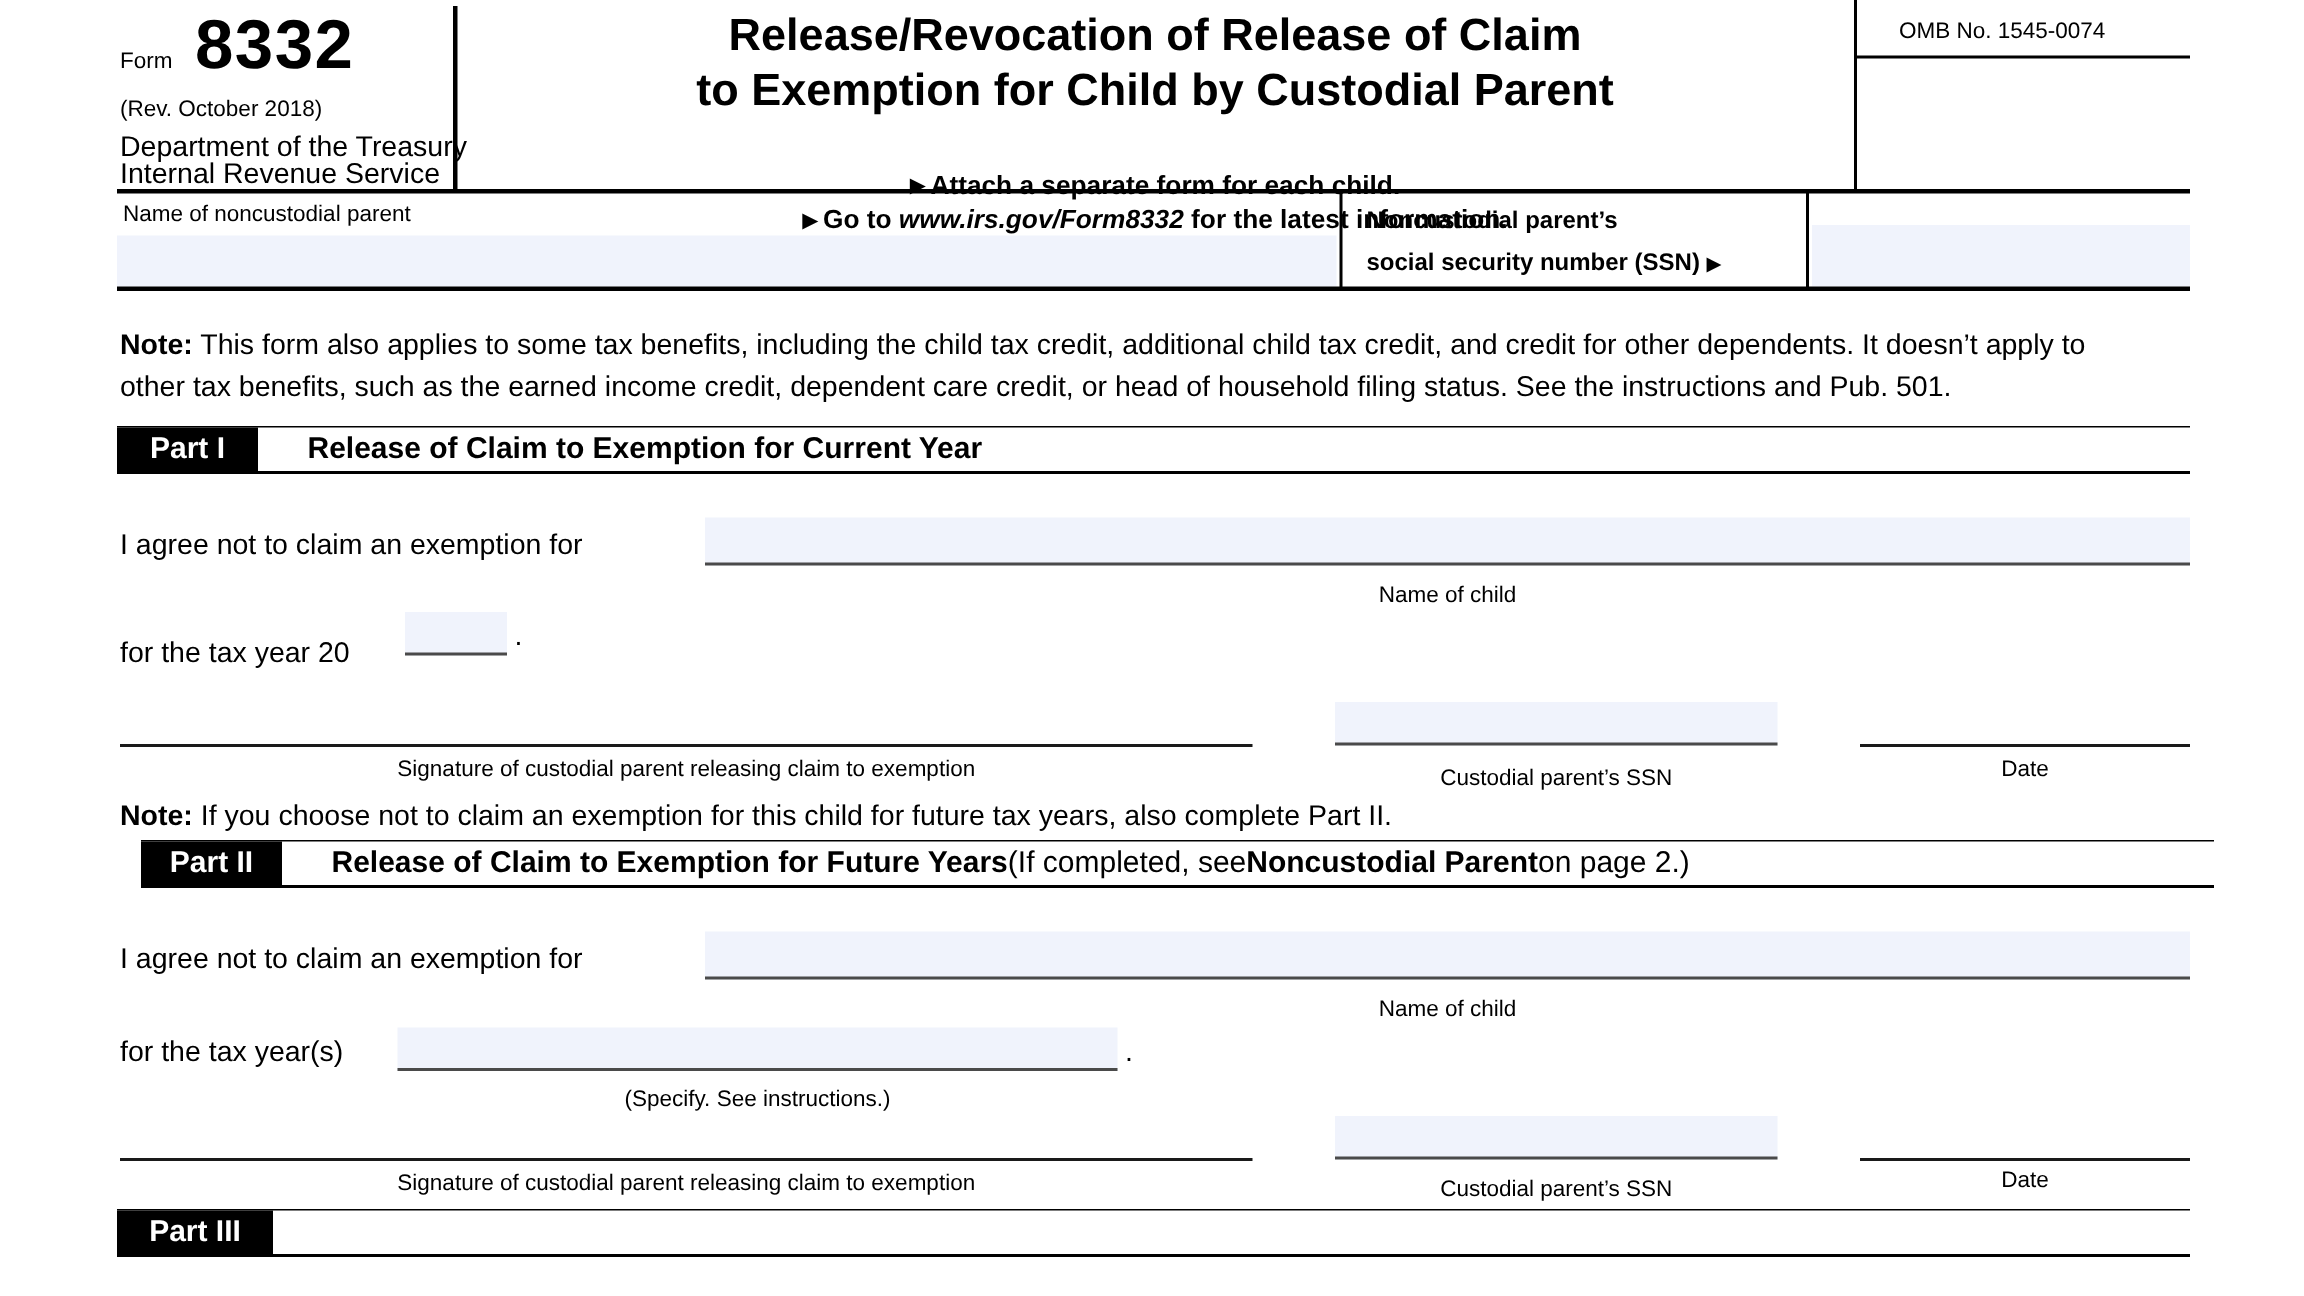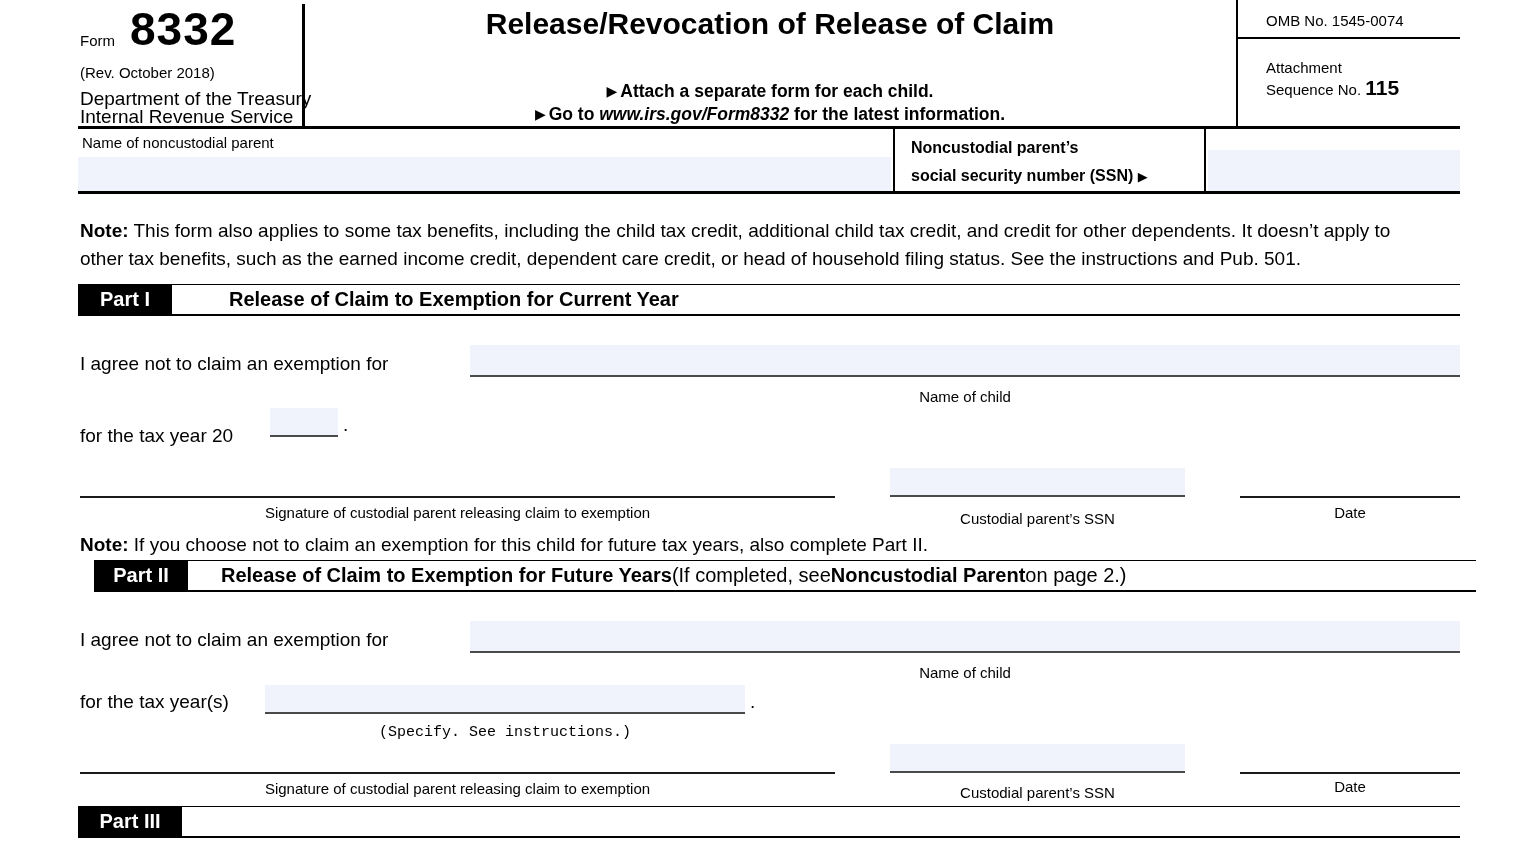--- a/index.html
+++ b/index.html
@@ -15,21 +15,21 @@
   }
   .abs { position: absolute; }
   
   .vline { position: absolute; background: #000; }
   .hline { position: absolute; background: #000; }
   .form-word { font-size: 15px; }
   .form-number { font-size: 46px; font-weight: bold; letter-spacing: 1px; }
   .rev { font-size: 15px; }
   .dept { font-size: 19px; line-height: 18px; }
   .main-title { font-size: 30px; font-weight: bold; text-align: center; line-height: 37px; }
-  .subline { font-size: 17.5px; font-weight: bold; text-align: center; }
+  .subline { font-size: 17.5px; font-weight: bold; text-align: center; margin-top: 32px; }
   .subline .url { font-style: italic; }
   .pointer { font-size: 14px; position: relative; top: -1px; padding-right: 3px; }
   .omb { font-size: 15px; }
   .attach { font-size: 15px; line-height: 20px; }
   .attach-num { font-size: 21px; font-weight: bold; }
   
   .field {
     position: absolute;
     background: #f0f3fc;
   }
@@ -90,56 +90,53 @@
   <div class="abs rev" style="left:80px; top:64px;">(Rev. October 2018)</div>
   <div class="abs dept" style="left:80px; top:90px;">
     <div>Department of the Treasury</div>
     <div>Internal Revenue Service</div>
   </div>
 
   <div class="vline" style="left:302px; top:4px; width:2.5px; height:123px;"></div>
 
   <div class="abs main-title" style="left:310px; top:5px; width:920px;">
     <div>Release/Revocation of Release of Claim</div>
+    <div>to Exemption for Child by Custodial Parent</div>
   </div>
   <div class="abs subline" style="left:310px; top:81px; width:920px;">
     <span class="pointer">▶</span><span>Attach a separate form for each child.</span>
   </div>
   <div class="abs subline" style="left:310px; top:104px; width:920px;">
     <span class="pointer">▶</span><span>Go to </span><span class="url">www.irs.gov/Form8332</span><span> for the latest information.</span>
   </div>
 
   <div class="vline" style="left:1236px; top:0; width:2px; height:127px;"></div>
   <div class="abs omb" style="left:1266px; top:12px;">OMB No. 1545-0074</div>
   <div class="hline" style="left:1236px; top:37px; width:224px; height:1.5px;"></div>
-  <div class="abs attach" style="left:1266px; top:58px;">
-    <div>Attachment</div>
-    <div><span>Sequence No. </span><span class="attach-num">115</span></div>
-  </div>
 
   <div class="hline" style="left:78px; top:126px; width:1382px; height:2.5px;"></div>
 
   <div class="abs small-label" style="left:82px; top:134px;">Name of noncustodial parent</div>
   <div class="field" style="left:78px; top:157px; width:813px; height:34px;"></div>
 
   <div class="ssn-label-box" style="left:893px; top:128px; width:313px; height:64px;">
     <div>Noncustodial parent’s</div>
     <div><span>social security number (SSN) </span><span style="font-size:13px;">▶</span></div>
   </div>
   <div class="field" style="left:1208px; top:150px; width:252px; height:41px;"></div>
 
   <div class="hline" style="left:78px; top:191px; width:1382px; height:2.5px;"></div>
 
   <div class="abs body-text" style="left:80px; top:197px; width:1350px;margin-top:20px;">
     <span class="bold">Note:</span><span> This form also applies to some tax benefits, including the child tax credit, additional child tax credit, and credit for other dependents. It doesn’t apply to other tax benefits, such as the earned income credit, dependent care credit, or head of household filing status. See the instructions and Pub. 501.</span>
   </div>
 
   <div class="part-bar" style="top:284px;">
     <div class="part-box" style="width:94px;">Part I</div>
-    <div class="part-title" style="left:127px;margin-left:24px;">
+    <div class="part-title" style="left:127px;">
         <span class="bold">Release of Claim to Exemption for Current Year</span>
       </div>
   </div>
 
   <div class="abs body-text" style="left:80px; top:350px;">I agree not to claim an exemption for</div>
   <div class="field underlined" style="left:470px; top:345px; width:990px; height:32px;"></div>
   <div class="abs small-label center" style="left:470px; top:388px; width:990px;">Name of child</div>
 
   <div class="abs body-text" style="left:80px; top:422px;">for the tax year 20</div>
   <div class="field underlined" style="left:270px; top:408px; width:68px; height:29px;"></div>
@@ -168,21 +165,21 @@
     </div>
   </div>
 
   <div class="abs body-text" style="left:80px; top:626px;">I agree not to claim an exemption for</div>
   <div class="field underlined" style="left:470px; top:621px; width:990px; height:32px;"></div>
   <div class="abs small-label center" style="left:470px; top:664px; width:990px;">Name of child</div>
 
   <div class="abs body-text" style="left:80px; top:688px;">for the tax year(s)</div>
   <div class="field underlined" style="left:265px; top:685px; width:480px; height:29px;"></div>
   <div class="abs body-text" style="left:750px; top:688px;">.</div>
-  <div class="abs small-label center" style="left:265px; top:724px; width:480px;font-family:Liberation Mono, monospace;">(Specify. See instructions.)</div>
+  <div class="abs small-label center" style="left:265px; top:724px; width:480px;">(Specify. See instructions.)</div>
 
   <div class="sigline" style="left:80px; top:772px; width:755px;"></div>
   <div class="abs small-label center" style="left:80px; top:780px; width:755px;">Signature of custodial parent releasing claim to exemption</div>
 
   <div class="field underlined" style="left:890px; top:744px; width:295px; height:29px;"></div>
   <div class="abs small-label center" style="left:890px; top:784px; width:295px;">Custodial parent’s SSN</div>
 
   <div class="sigline" style="left:1240px; top:772px; width:220px;"></div>
   <div class="abs small-label center" style="left:1240px; top:778px; width:220px;">Date</div>
 

